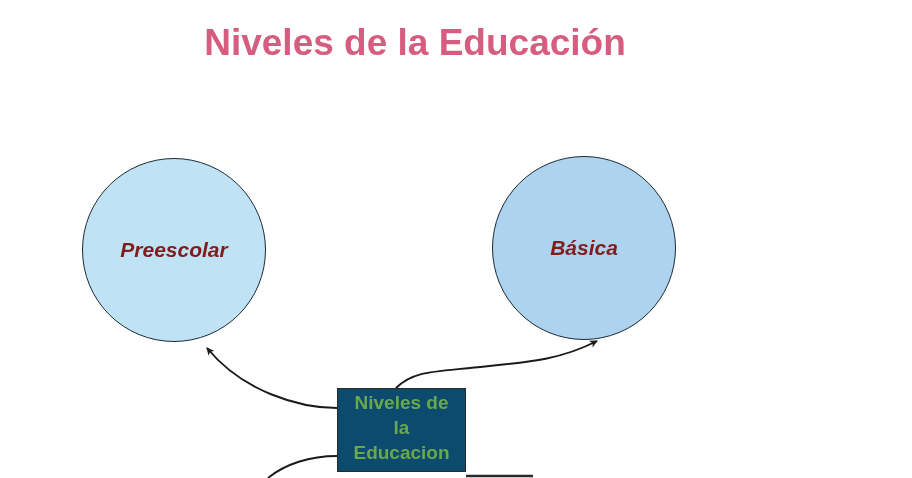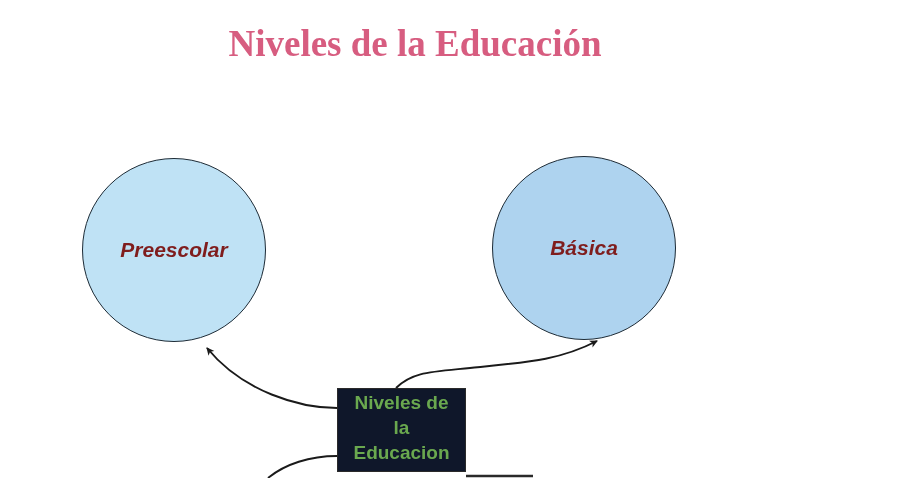--- a/index.html
+++ b/index.html
@@ -16,21 +16,21 @@
     height: 478px;
     background: #ffffff;
     overflow: hidden;
   }
   #diagram-title {
     position: absolute;
     left: 0;
     top: 22px;
     width: 830px;
     text-align: center;
-    font-family: Liberation Serif, serif;
+    font-family: Liberation Sans, sans-serif;
     font-size: 37px;
     font-weight: bold;
     color: #d75d80;
     letter-spacing: 0px;
     white-space: nowrap;
   }
   .node-circle {
     position: absolute;
     border-radius: 50%;
     border: 1.4px solid #1d2b36;
@@ -61,21 +61,21 @@
     width: 184px;
     height: 184px;
     background: #aed3ef;
   }
   #node-center-box {
     position: absolute;
     left: 337px;
     top: 388px;
     width: 129px;
     height: 84px;
-    background: #0f172a;
+    background: #0c4a6e;
     border: 1.6px solid #2a2a2a;
     box-sizing: border-box;
     display: flex;
     align-items: flex-start;
     justify-content: flex-end;
     overflow: visible;
   }
   #node-center-box .box-label {
     font-family: "Liberation Sans", sans-serif;
     font-size: 19px;

